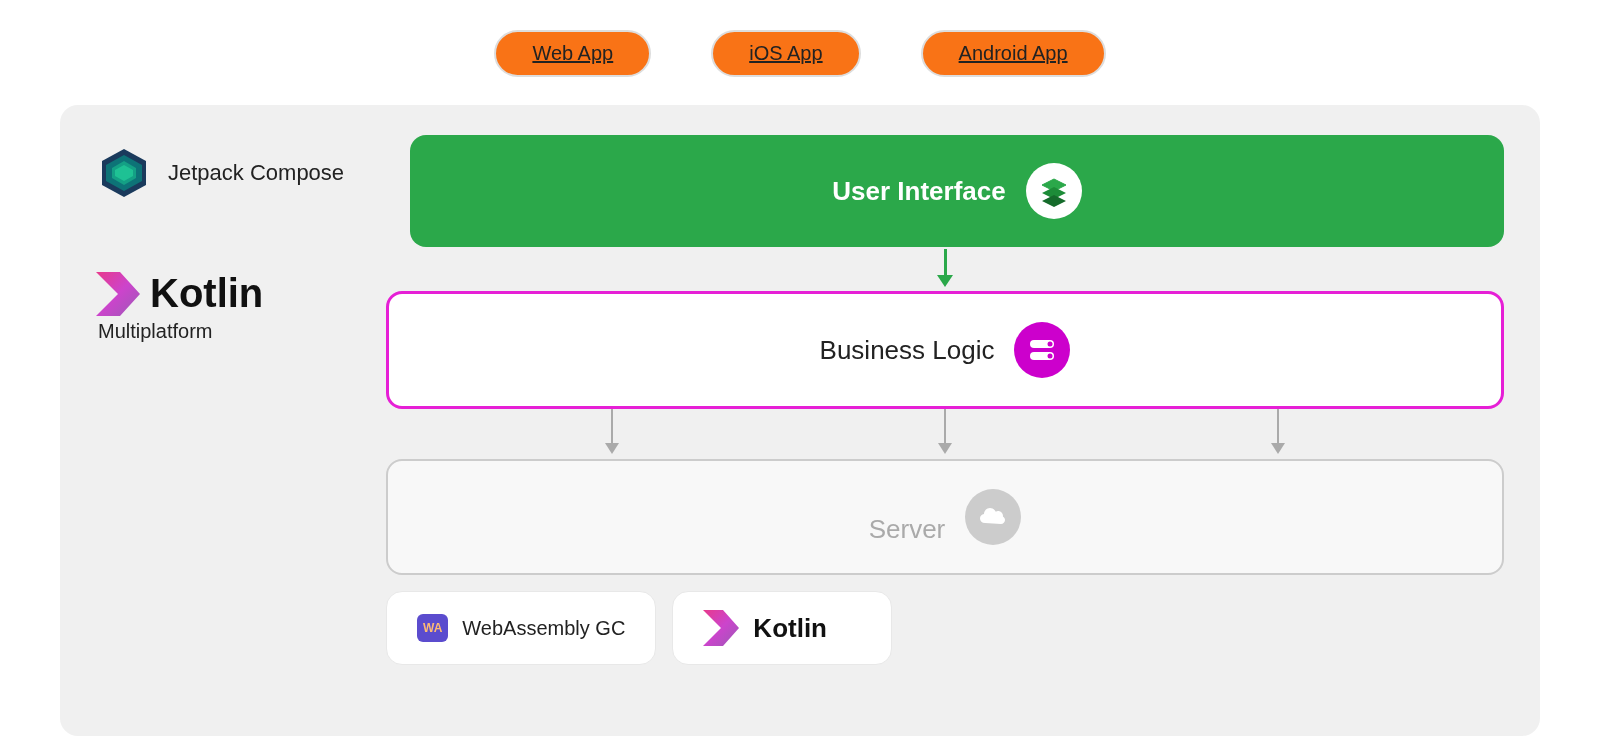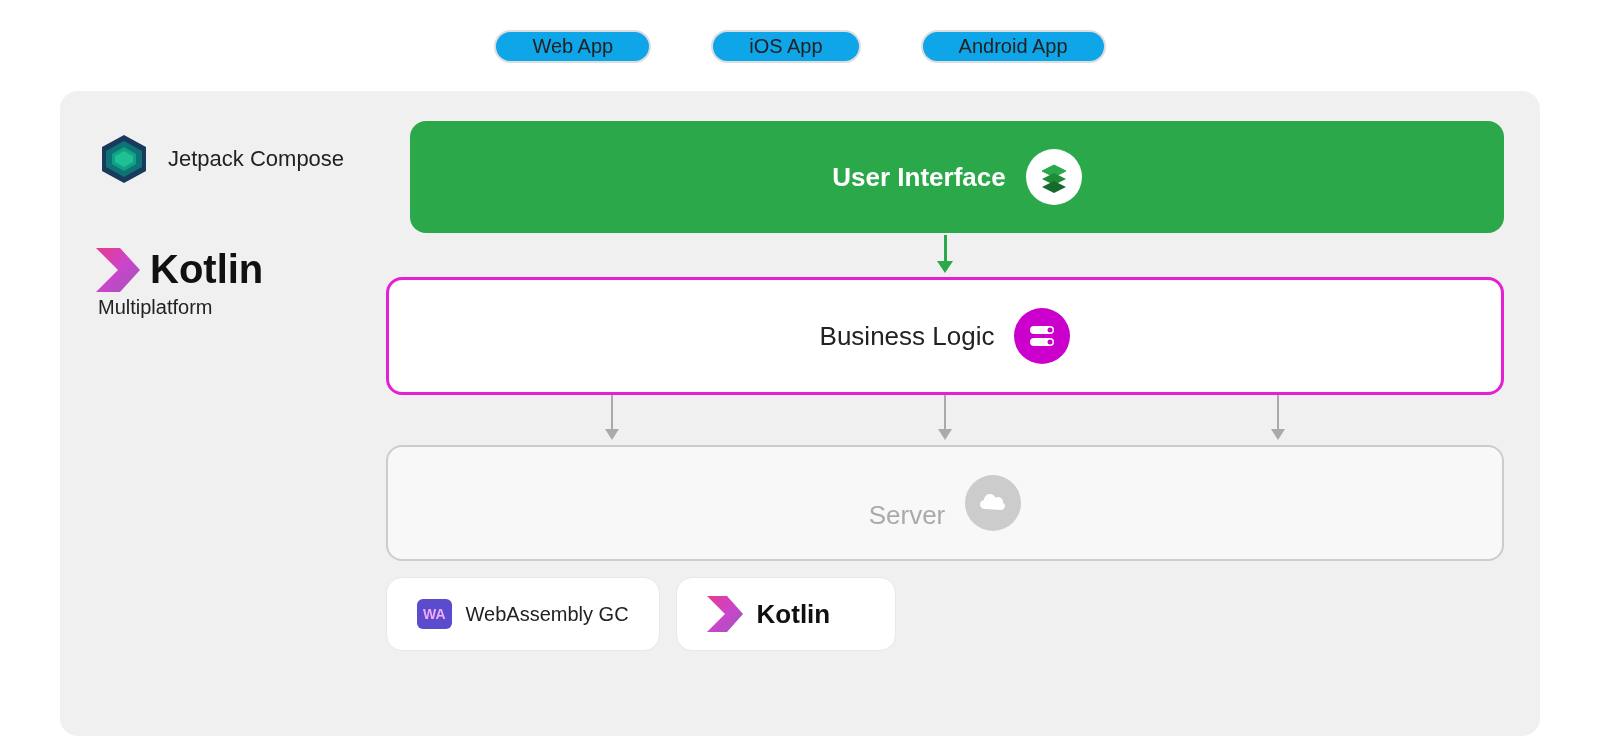--- a/index.html
+++ b/index.html
@@ -18,44 +18,45 @@
     
     .top-buttons {
       display: flex;
       gap: 60px;
       margin-bottom: 28px;
       margin-top: 10px;
     }
     .app-pill {
       border: 2px solid #ddd;
       border-radius: 50px;
-      padding: 3px 36px;
+      padding: 10px 36px;
       font-size: 20px;
       color: #222;
-      background: #0ea5e9;
-      font-weight: 400;
+      background: #f97316;
+      font-weight: 400;
+      text-decoration: underline;
     }
 
     
     .main-area {
       background: #f0f0f0;
       border-radius: 18px;
       padding: 30px 36px 30px 36px;
       display: flex;
       flex-direction: row;
       width: 100%;
       gap: 30px;
       flex: 1;
     }
 
     
     .left-sidebar {
       display: flex;
       flex-direction: column;
-      gap: 30px;
+      gap: 40px;
       width: 260px;
       min-width: 220px;
       justify-content: flex-start;
       padding-top: 10px;
     }
 
     .jetpack-section {
       display: flex;
       align-items: center;
       gap: 16px;
@@ -250,23 +251,23 @@
       border: 1.5px solid #e8e8e8;
       padding: 18px 30px;
       display: flex;
       align-items: center;
       gap: 14px;
       min-width: 220px;
     }
 
     .wa-badge {
       background: #5b4cce;
-      color: #f0abfc;
+      color: #fdba74;
       font-weight: 700;
-      font-size: 14px;
+      font-size: 12px;
       border-radius: 6px;
       padding: 8px 6px;
       line-height: 1;
     }
 
     .wa-label {
       font-size: 20px;
       color: #222;
       font-weight: 400;
     }

